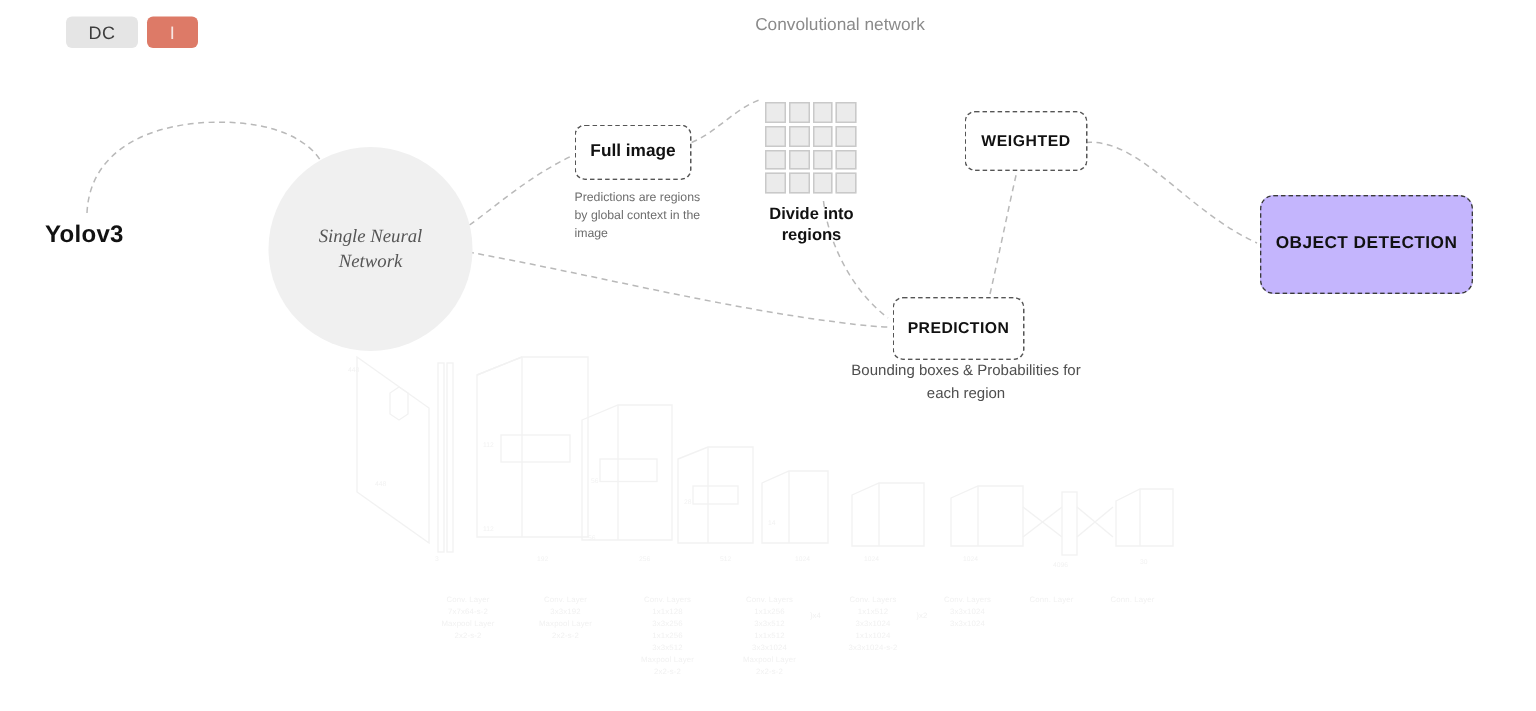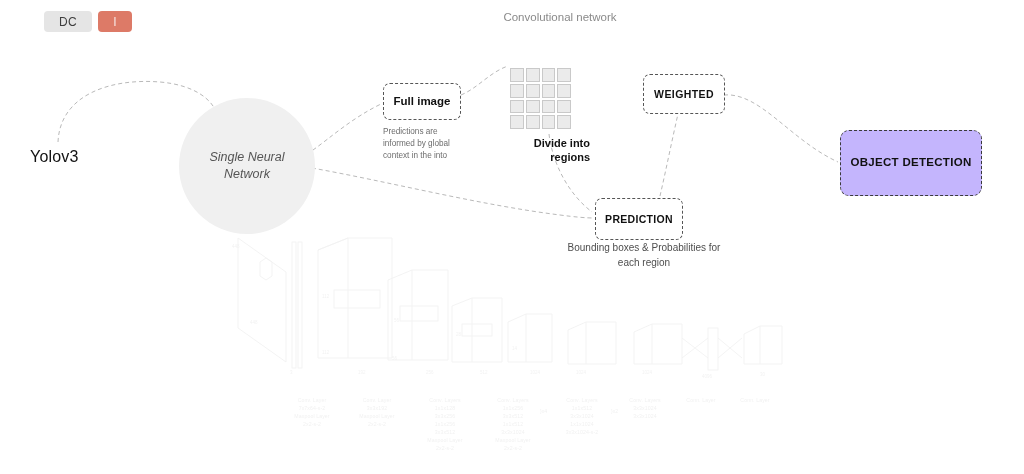--- a/index.html
+++ b/index.html
@@ -50,21 +50,21 @@
     left: 0; top: 11px;
     width: 1024px;
     text-align: center;
     font-size: 11.5px;
     color: #8a8a8a;
     margin-left: 48px;
   }
   #yolov3-label {
     left: 30px; top: 148px;
     font-size: 16px;
-    font-weight: normal;
+    font-weight: bold;
     color: #121212;
     letter-spacing: .2px;
   }
 
   
   #neural-circle {
     left: 179px; top: 98px;
     width: 136px; height: 136px;
     border-radius: 50%;
     background: #f0f0f0;
@@ -72,20 +72,21 @@
     align-items: center;
     justify-content: center;
   }
   #neural-circle-label {
     font-style: italic;
     font-size: 12.5px;
     color: #555;
     text-align: center;
     line-height: 1.35;
     width: 100px;
+    font-family: Liberation Serif, serif;
   }
 
   
   .node-box {
     border: 1.3px dashed #555;
     background: #fff;
     border-radius: 7px;
     display: flex;
     align-items: center;
     justify-content: center;
@@ -146,21 +147,21 @@
     grid-template-rows: repeat(4, 1fr);
     gap: 2px;
   }
   .region-cell {
     background: #ebebeb;
     border: 0.8px solid #c9c9c9;
   }
   #label-divide-regions {
     left: 492px; top: 137px;
     width: 98px;
-    text-align: right;
+    text-align: center;
     font-size: 11px;
     font-weight: bold;
     color: #111;
     line-height: 1.25;
   }
 
   
   .cnn-caption {
     font-size: 5.2px;
     color: #f1f1f1;
@@ -266,21 +267,21 @@
 <div class="abs" id="diagram-title">Convolutional network</div>
 <div class="abs" id="yolov3-label">Yolov3</div>
 
 <div class="abs" id="neural-circle">
   <div id="neural-circle-label">Single Neural Network</div>
 </div>
 
 <div class="abs node-box" id="node-full-image">
   <span>Full image</span>
 </div>
-<div class="abs" id="caption-full-image">Predictions are informed by global context in the into</div>
+<div class="abs" id="caption-full-image">Predictions are regions by global context in the image</div>
 
 <div class="abs" id="region-grid">
   <div class="region-cell"></div>
   <div class="region-cell"></div>
   <div class="region-cell"></div>
   <div class="region-cell"></div>
   <div class="region-cell"></div>
   <div class="region-cell"></div>
   <div class="region-cell"></div>
   <div class="region-cell"></div>

